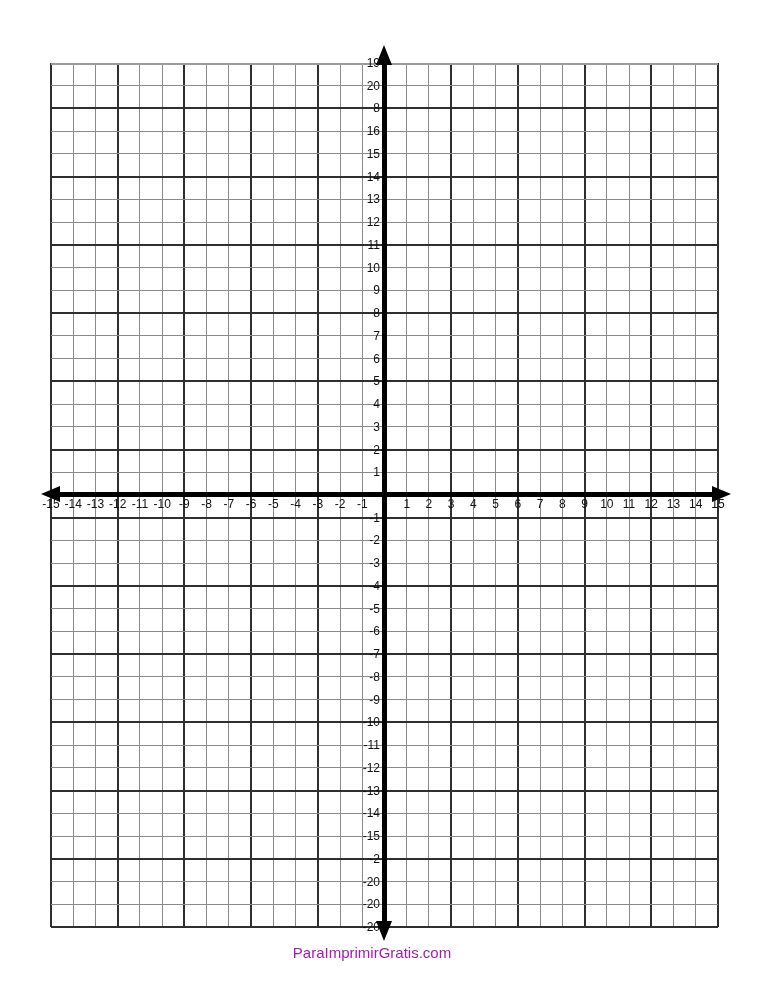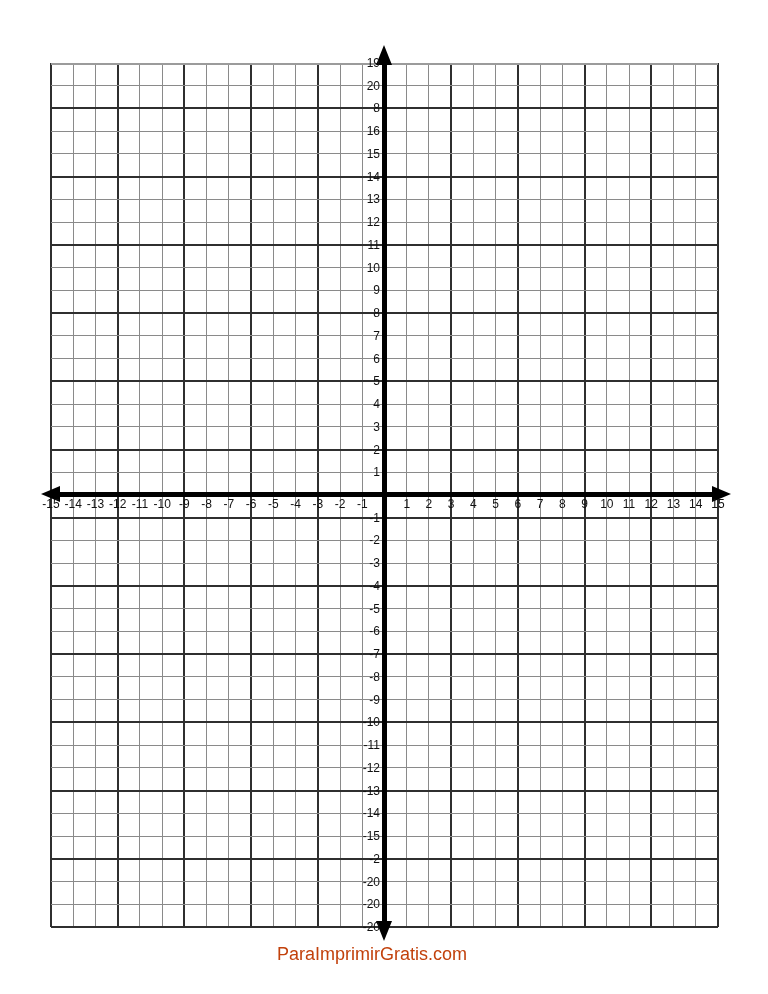--- a/index.html
+++ b/index.html
@@ -48,22 +48,22 @@
     white-space: nowrap;
   }
   .tick.x { top: 498px; transform: translateX(-50%); }
   .tick.y { right: 388px; transform: translateY(-50%); text-align: center; margin-left: 33px; }
 
   .footer {
     position: absolute;
     left: 372px;
     top: 944px;
     transform: translateX(-50%);
-    font-size: 18px;
-    color: #c2410c;
+    font-size: 15px;
+    color: #a21caf;
     white-space: nowrap;
   }
 </style>
 </head>
 <body>
 
 <div class="page">
 
   <div class="grid">
       <div class="gline v major" style="left: -1px;"></div>

